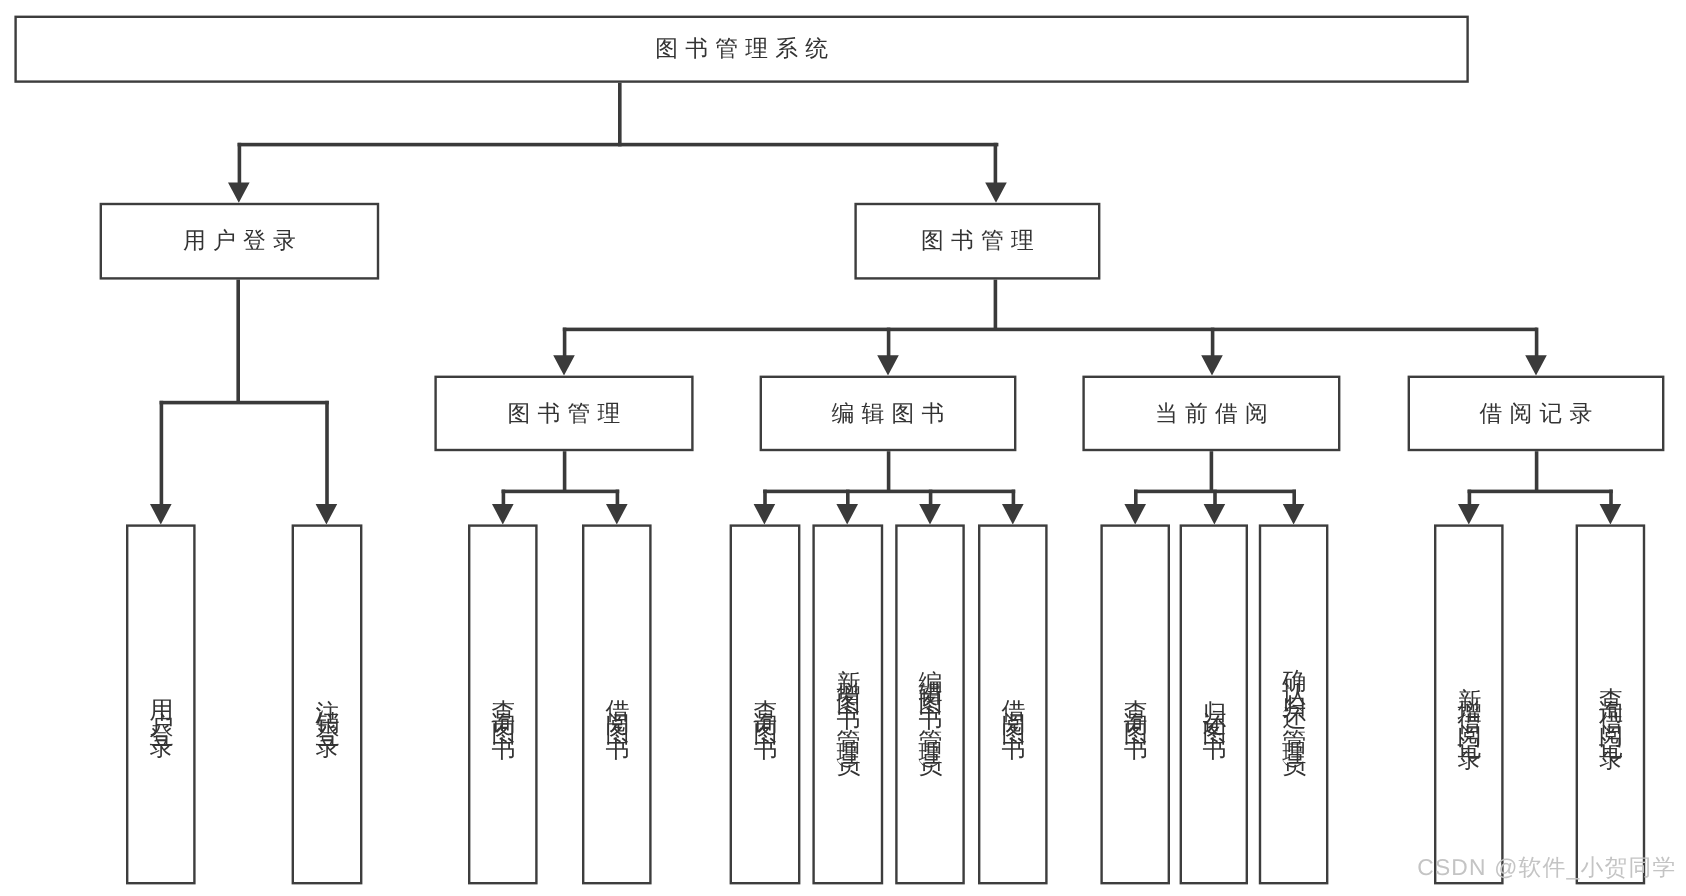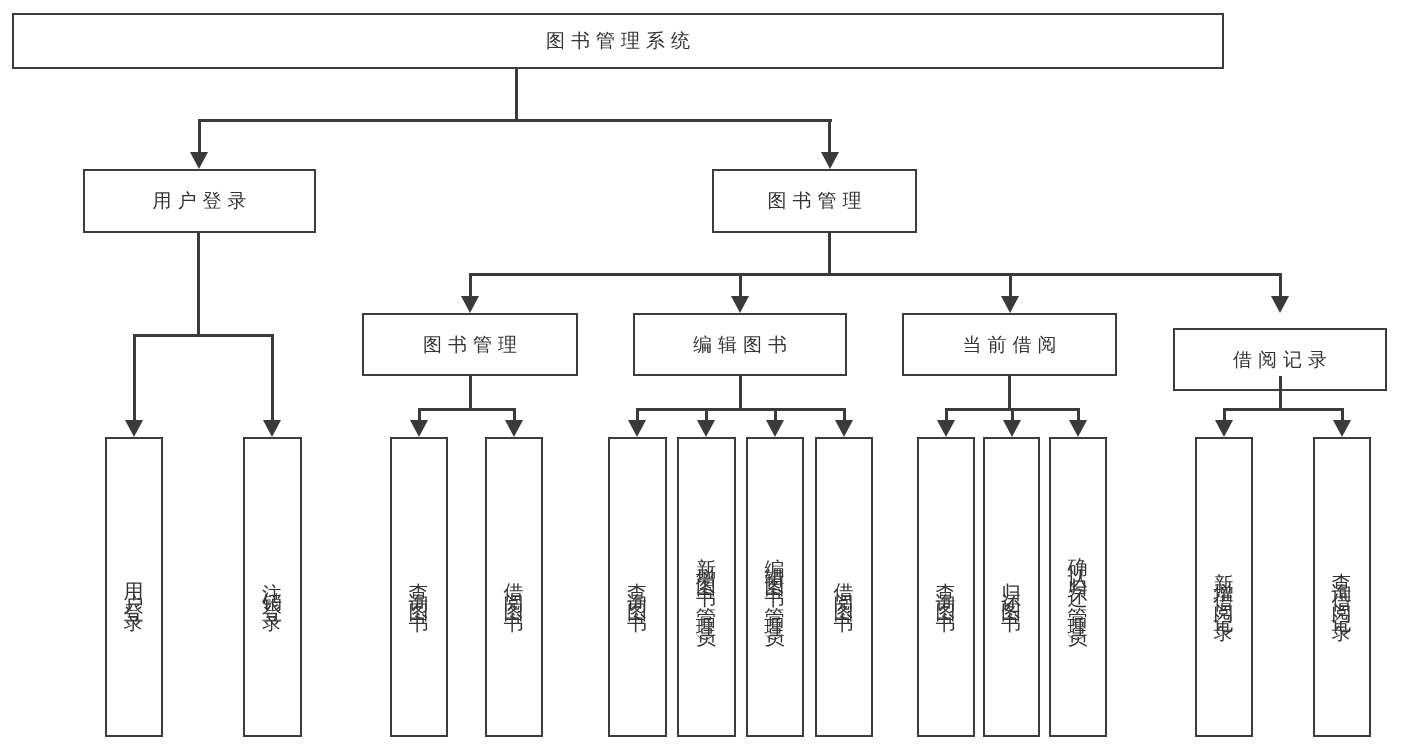--- a/index.html
+++ b/index.html
@@ -81,21 +81,21 @@
   <div class="vline" style="left:1009px; top:273px; height:26px;"></div>
   <div class="vline" style="left:1279px; top:273px; height:26px;"></div>
   <div class="arr" style="left:461px; top:296px;"></div>
   <div class="arr" style="left:731px; top:296px;"></div>
   <div class="arr" style="left:1001px; top:296px;"></div>
   <div class="arr" style="left:1271px; top:296px;"></div>
 
   <div class="box hbox" style="left:362px; top:313px; width:216px; height:63px;">图书管理</div>
   <div class="box hbox" style="left:633px; top:313px; width:214px; height:63px;">编辑图书</div>
   <div class="box hbox" style="left:902px; top:313px; width:215px; height:63px;">当前借阅</div>
-  <div class="box hbox" style="left:1173px; top:328px; width:214px; height:63px;">借阅记录</div>
+  <div class="box hbox" style="left:1173px; top:313px; width:214px; height:63px;">借阅记录</div>
 
   <div class="vline" style="left:469px; top:376px; height:34px;"></div>
   <div class="hline" style="left:418px; top:408px; width:98px;"></div>
   <div class="vline" style="left:418px; top:408px; height:14px;"></div>
   <div class="vline" style="left:513px; top:408px; height:14px;"></div>
   <div class="arr" style="left:410px; top:420px;"></div>
   <div class="arr" style="left:505px; top:420px;"></div>
 
   <div class="vline" style="left:739px; top:376px; height:34px;"></div>
   <div class="hline" style="left:636px; top:408px; width:210px;"></div>
@@ -135,14 +135,15 @@
   <div class="box vbox" style="left:746px; top:437px; width:58px; height:300px;">编辑图书（管理员）</div>
   <div class="box vbox" style="left:815px; top:437px; width:58px; height:300px;">借阅图书</div>
 
   <div class="box vbox" style="left:917px; top:437px; width:58px; height:300px;">查询图书</div>
   <div class="box vbox" style="left:983px; top:437px; width:57px; height:300px;">归还图书</div>
   <div class="box vbox" style="left:1049px; top:437px; width:58px; height:300px;">确认归还（管理员）</div>
 
   <div class="box vbox" style="left:1195px; top:437px; width:58px; height:300px;">新增借阅记录</div>
   <div class="box vbox" style="left:1313px; top:437px; width:58px; height:300px;">查询借阅记录</div>
 
+  <div class="watermark">CSDN @软件_小贺同学</div>
 
 </div>
 
 </body></html>

